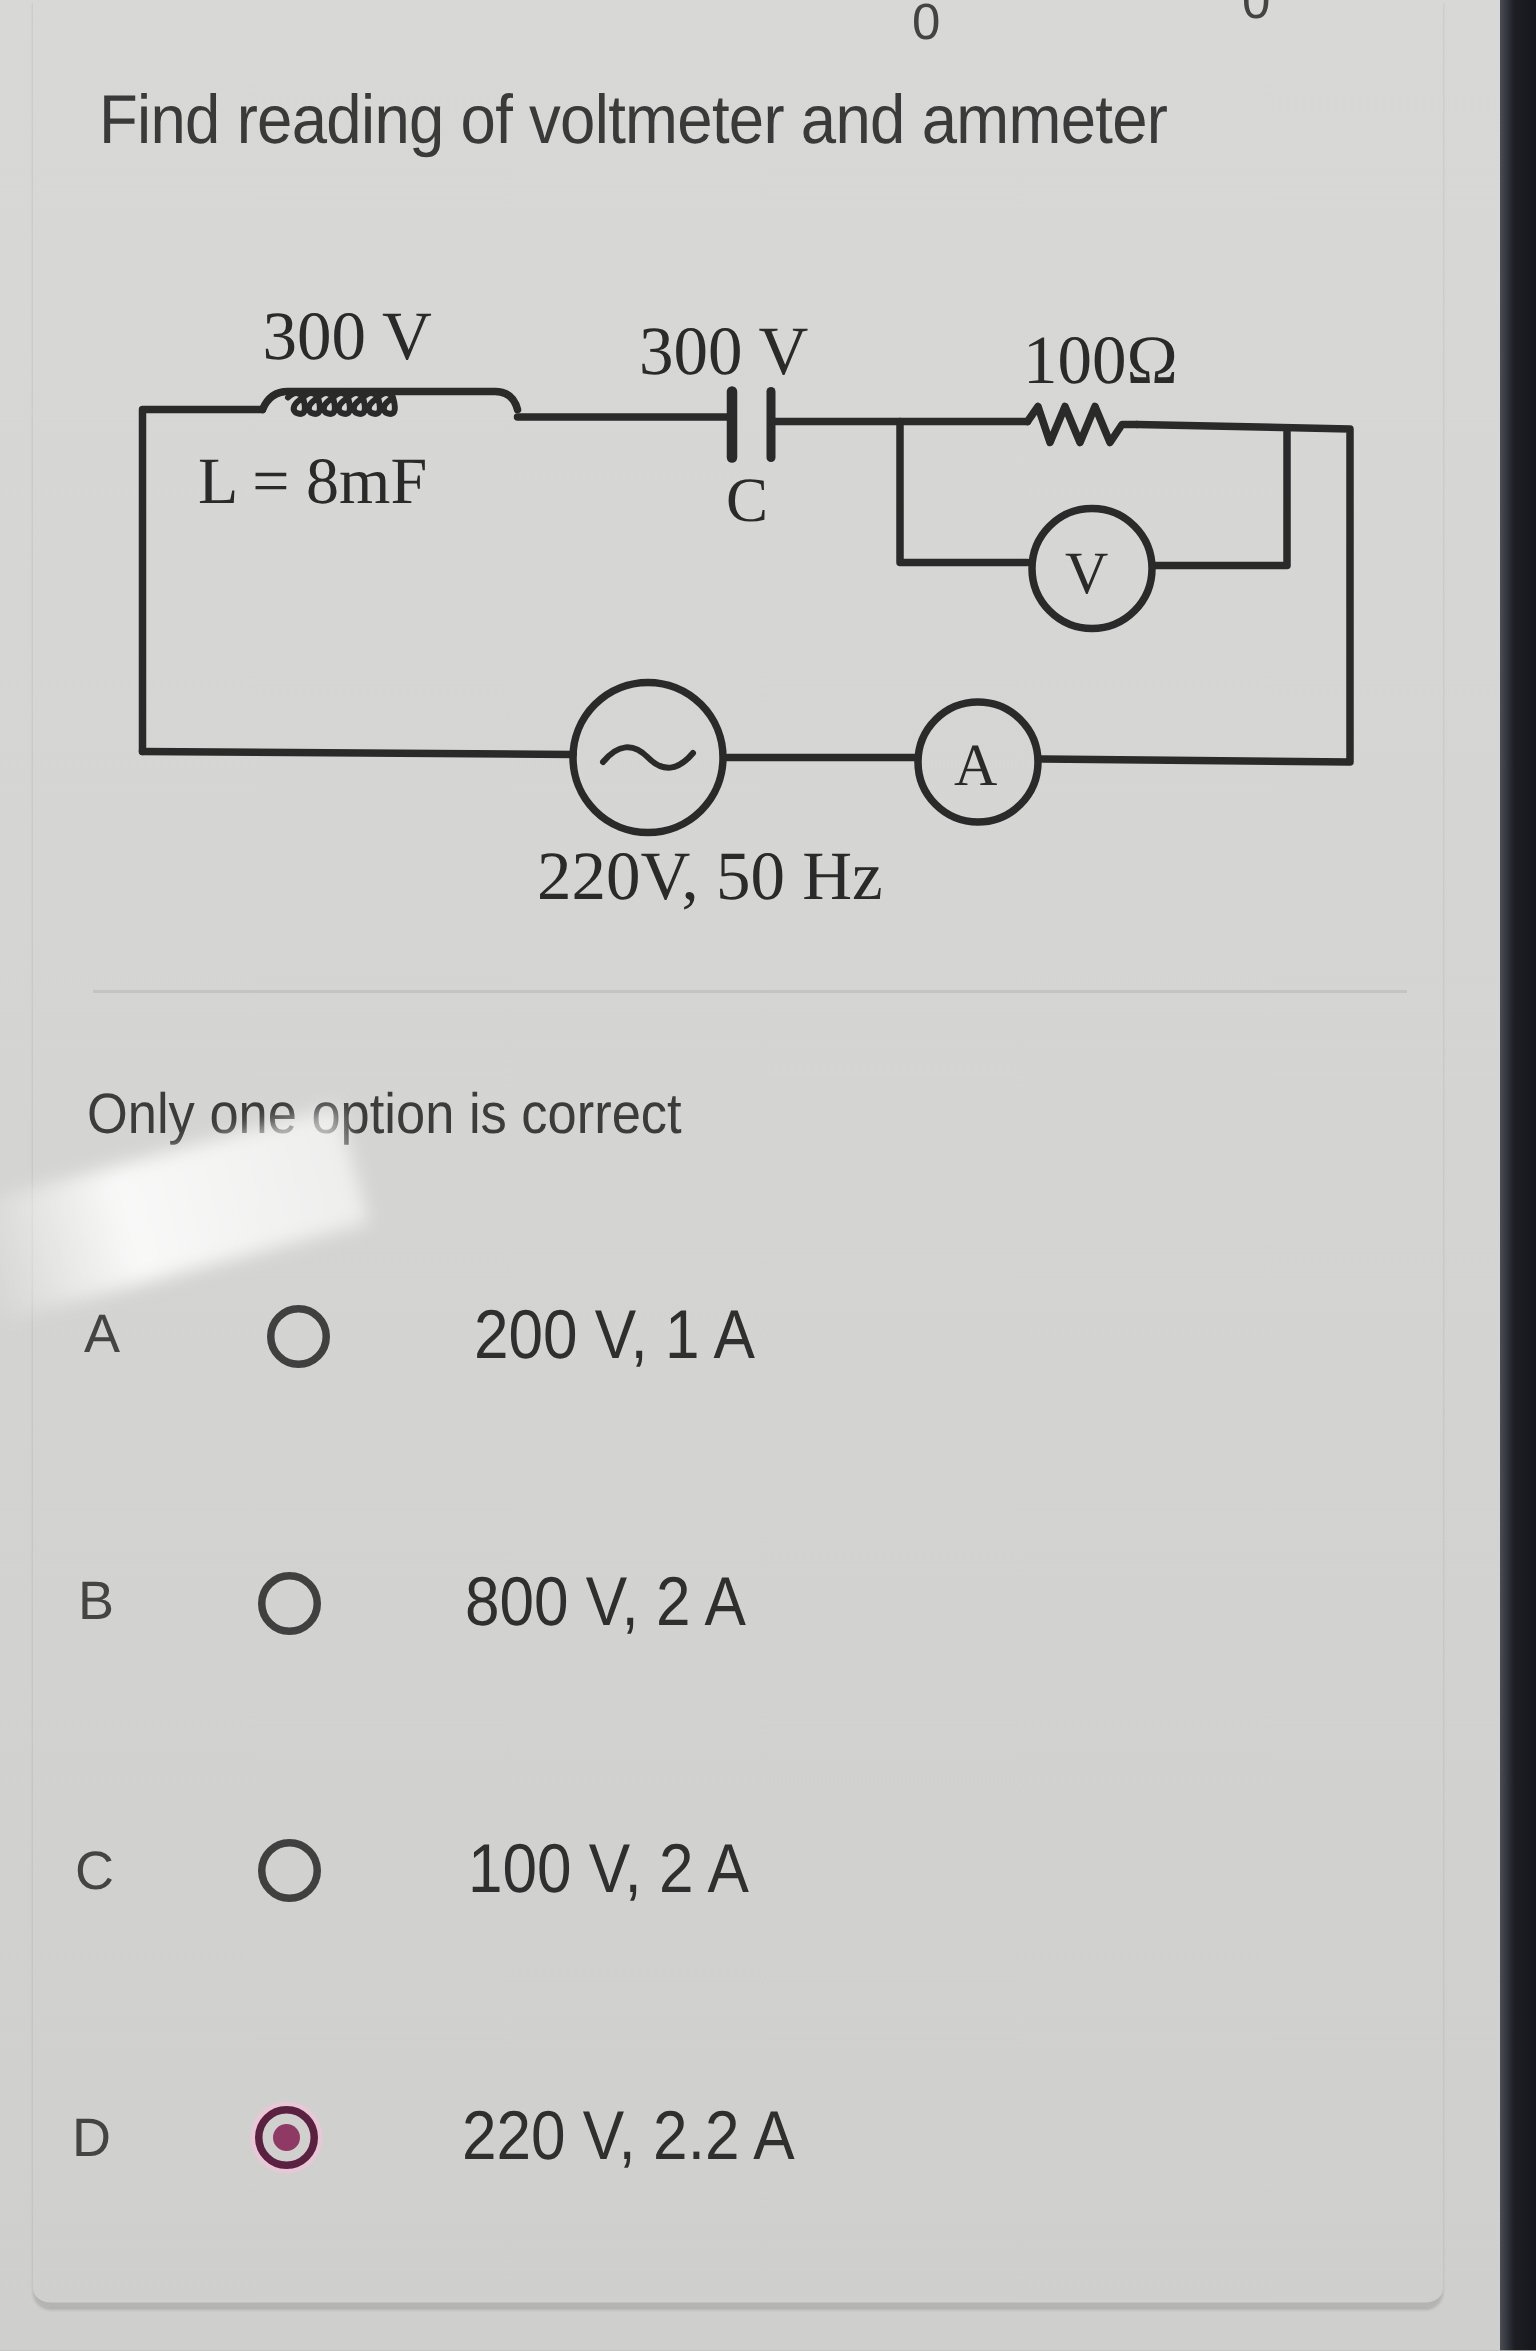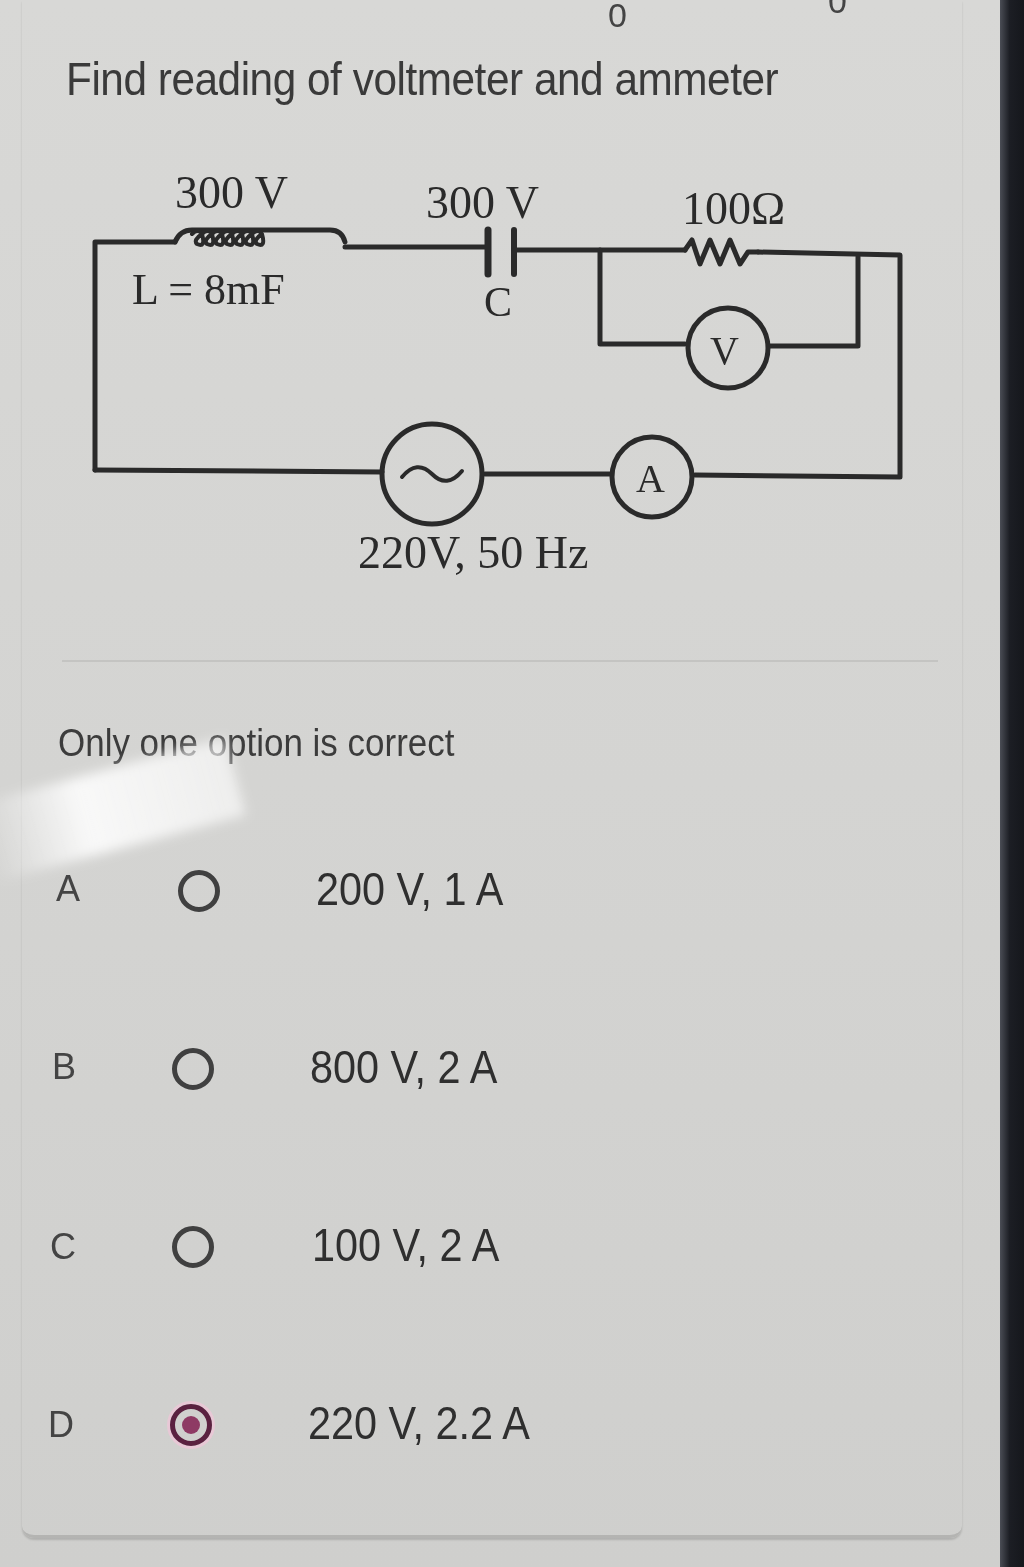--- a/index.html
+++ b/index.html
@@ -24,21 +24,21 @@
       border-bottom: 3px solid #b4b4b2;
       border-radius: 0 0 12px 12px;
       box-shadow: 0 2px 2px rgba(0,0,0,0.15);
     }
     .question {
       position: absolute; left: 66px; top: 52px;
       font-size: 46px; color: #3a3a3a; letter-spacing: -0.5px;
       transform: scaleX(0.92); transform-origin: left center;
       white-space: nowrap;
     }
-    .figure { position: absolute; left: 80px; top: 152px; width: 840px; height: 440px; }
+    .figure { position: absolute; left: 80px; top: 183px; width: 840px; height: 440px; }
     .figure svg { position: absolute; left: 0; top: 0; }
     .divider {
       position: absolute; left: 62px; top: 660px; width: 876px; height: 2px;
       background: #c4c4c2;
     }
     .instruction {
       position: absolute; left: 58px; top: 722px; font-size: 38px; color: #3c3c3c;
       transform: scaleX(0.92); transform-origin: left center; white-space: nowrap;
     }
     .option { position: absolute; left: 0; width: 900px; height: 80px; cursor: pointer; }

